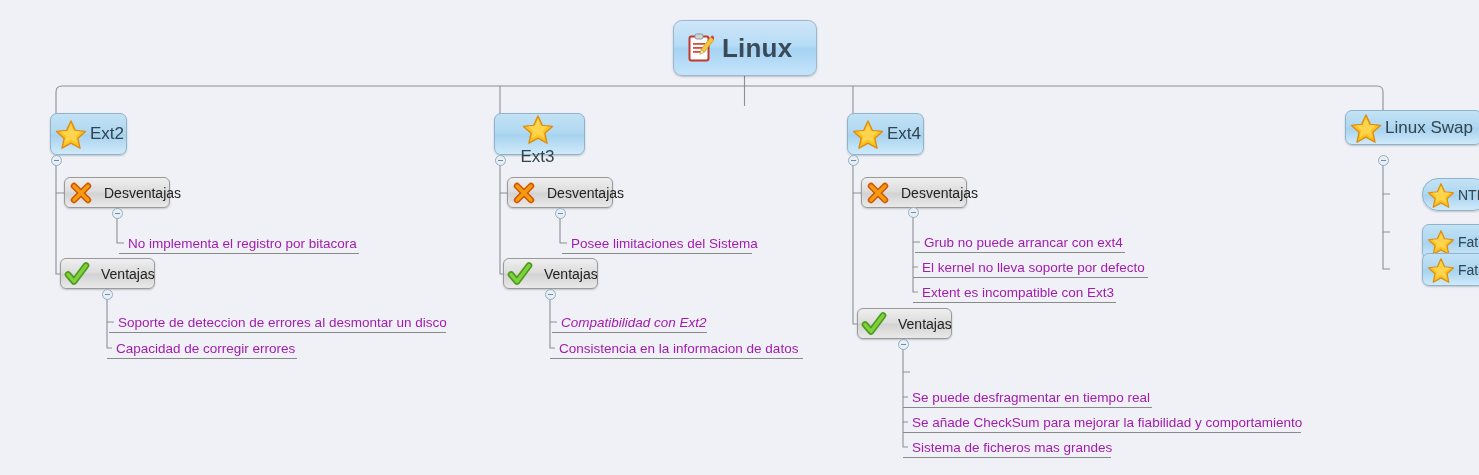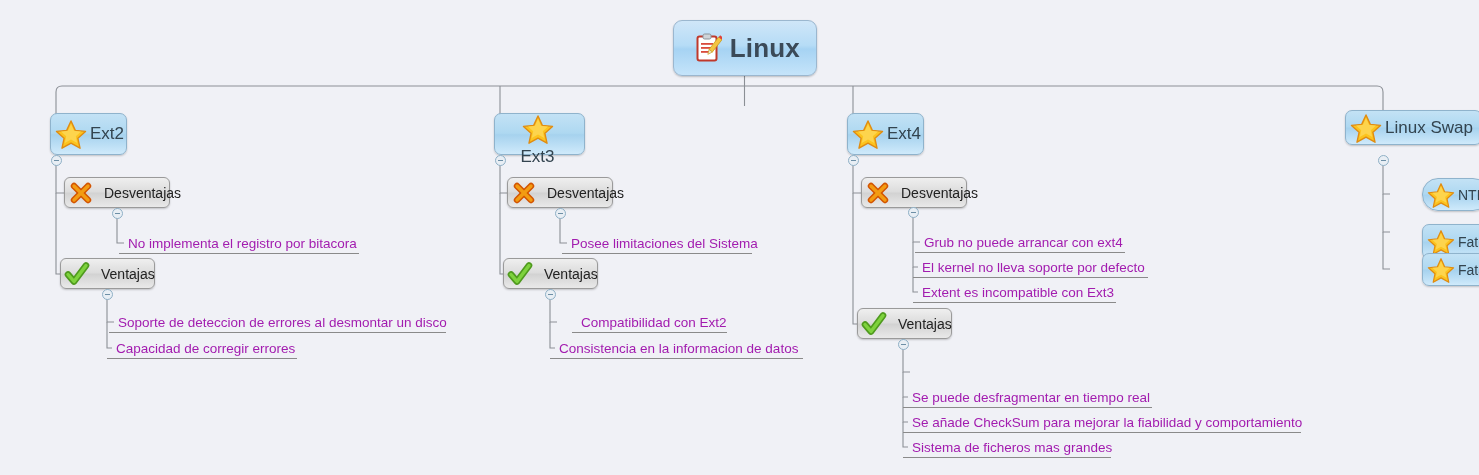--- a/index.html
+++ b/index.html
@@ -38,21 +38,20 @@
   }
 
   
   .root-node {
     border: 1px solid #9bb7cf;
     border-radius: 9px;
     background: linear-gradient(to bottom, #cfe6f8 0%, #b6dcf6 45%, #a6d3f3 52%, #c5e4fa 100%);
     box-shadow: 0 1px 2px rgba(0,0,0,0.22);
     padding: 0 16px 0 12px;
     gap: 8px;
-    justify-content: flex-end;
   }
   .root-node .label {
     font-size: 26px;
     font-weight: bold;
     color: #3b4a58;
     letter-spacing: .2px;
   }
 
   
   .cat-node {
@@ -265,21 +264,21 @@
     <span class="icon">
       <svg width="27" height="24" viewBox="0 0 27 24">
         <polyline points="4,12.5 10,19.5 22,3.5" fill="none" stroke="#4f9a1e" stroke-width="6.6" stroke-linecap="round" stroke-linejoin="round"></polyline>
         <polyline points="4,12.5 10,19.5 22,3.5" fill="none" stroke="#7ed23d" stroke-width="3.4" stroke-linecap="round" stroke-linejoin="round"></polyline>
       </svg>
     </span>
     <span class="label">Ventajas</span>
   </div>
   <div class="toggle" style="left:545px; top:289px;"></div>
 
-  <div class="leaf-node" style="left:572px; top:311px; width:155px;">Compatibilidad con Ext2</div>
+  <div class="leaf-node" style="left:552px; top:311px; width:155px;font-style:italic;">Compatibilidad con Ext2</div>
   <div class="leaf-node" style="left:550px; top:337px; width:253px;">Consistencia en la informacion de datos</div>
 
   <div class="node cat-node" style="left:815px; top:113px; width:77px; height:42px;">
     <span class="icon">
       <svg width="32" height="30" viewBox="0 0 32 30">
         <polygon points="16,2 20.3,11.4 30.5,12.4 22.9,19.3 25,29.2 16,24.1 7,29.2 9.1,19.3 1.5,12.4 11.7,11.4" fill="#fcc41e" stroke="#e08c12" stroke-width="1.4" stroke-linejoin="round"></polygon>
         <polygon points="16,5 19,11.8 26,12.5 20.8,17.2 22.2,24 16,20.5 9.8,24 11.2,17.2 6,12.5 13,11.8" fill="#fdd95e" opacity=".75"></polygon>
       </svg>
     </span>
     <span class="label">Ext4</span>

